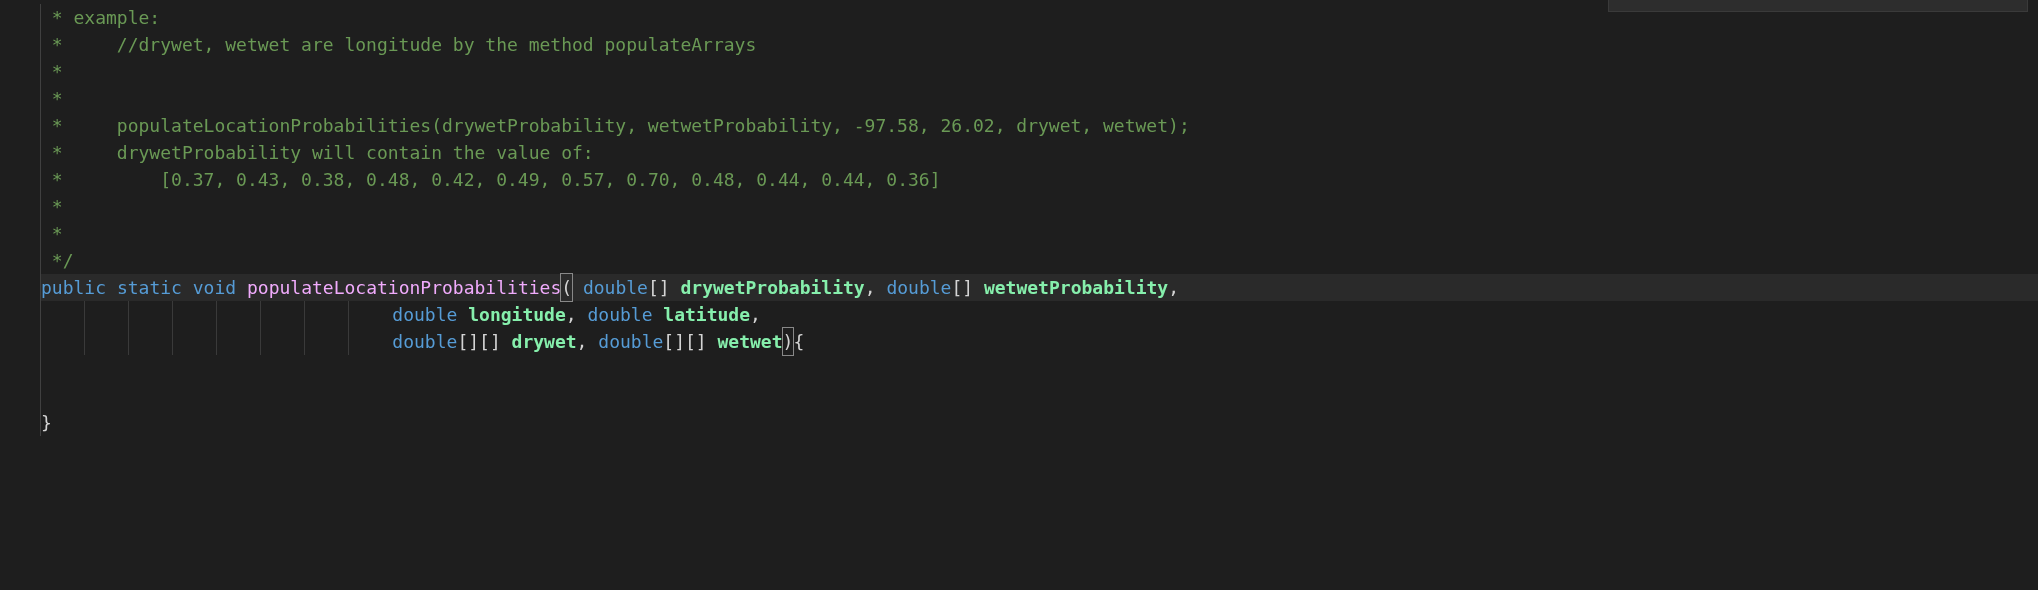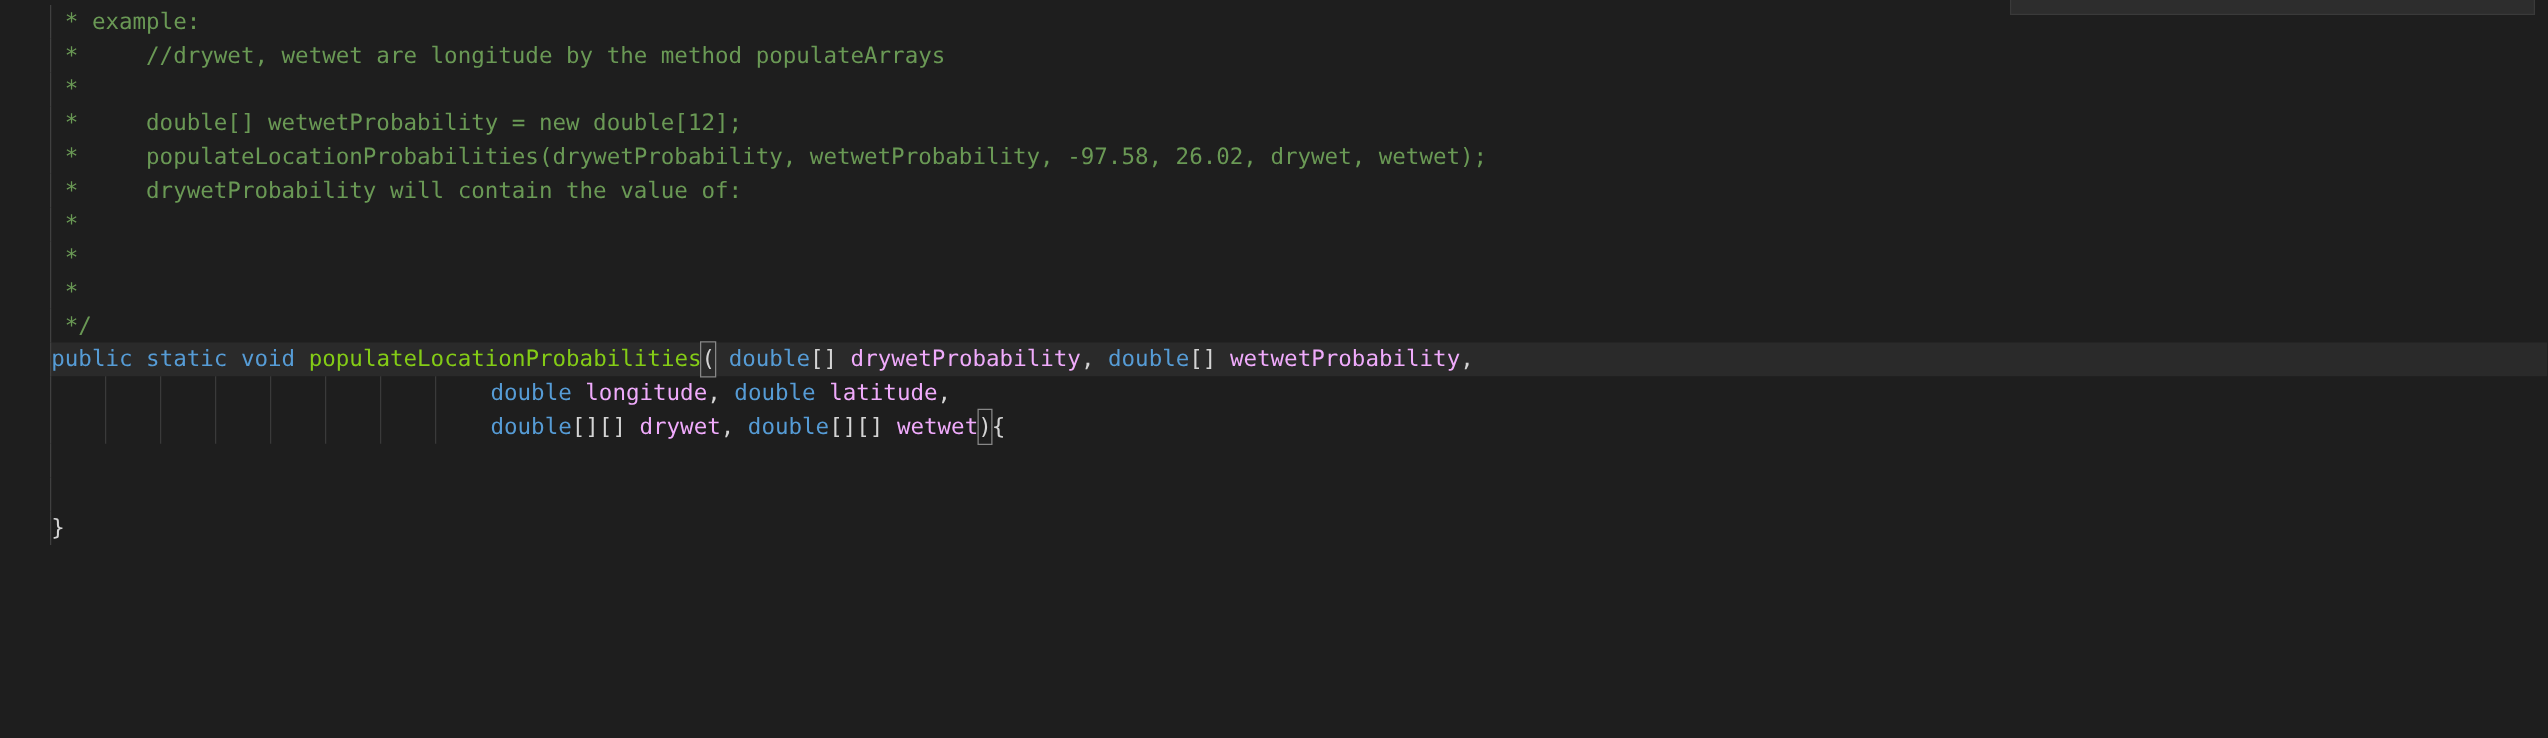--- a/index.html
+++ b/index.html
@@ -24,22 +24,22 @@
     display: flex;
     align-items: center;
   }
   .hl-line {
     background: #2a2a2a;
   }
   
   .c-comment { color: #6A9955; }
   .c-keyword { color: #569CD6; }
   .c-type    { color: #569CD6; }
-  .c-func    { color: #84cc16; }
-  .c-var     { color: #f0abfc; }
+  .c-func    { color: #f0abfc; }
+  .c-var     { color: #86efac; font-weight: bold; }
   .c-paren   { color: #d4d4d4; }
   .c-brace   { color: #d4d4d4; }
   .c-bracket-hl {
     border: 1px solid #888;
     margin: -1px;
   }
   .top-widget {
     position: absolute;
     right: 10px;
     top: 0;
@@ -53,24 +53,24 @@
 </style>
 </head>
 <body>
 
 <div class="top-widget"></div>
 
 <div class="editor" id="editor">
     <div class="line"><span style="display: inline-block; height: 100%; border-left: 1px solid rgb(64, 64, 64); margin-right: 0px;"></span><span class="c-comment"> * </span><span class="c-comment">example:</span></div>
     <div class="line"><span style="display: inline-block; height: 100%; border-left: 1px solid rgb(64, 64, 64); margin-right: 0px;"></span><span class="c-comment"> *     </span><span class="c-comment">//drywet, wetwet are longitude by the method populateArrays</span></div>
     <div class="line"><span style="display: inline-block; height: 100%; border-left: 1px solid rgb(64, 64, 64); margin-right: 0px;"></span><span class="c-comment"> *     </span></div>
-    <div class="line"><span style="display: inline-block; height: 100%; border-left: 1px solid rgb(64, 64, 64); margin-right: 0px;"></span><span class="c-comment"> *     </span><span class="c-comment">double[] wetwetProbability = new double[12];</span></div>
+    <div class="line"><span style="display: inline-block; height: 100%; border-left: 1px solid rgb(64, 64, 64); margin-right: 0px;"></span><span class="c-comment"> *     </span></div>
     <div class="line"><span style="display: inline-block; height: 100%; border-left: 1px solid rgb(64, 64, 64); margin-right: 0px;"></span><span class="c-comment"> *     </span><span class="c-comment">populateLocationProbabilities(drywetProbability, wetwetProbability, -97.58, 26.02, drywet, wetwet);</span></div>
     <div class="line"><span style="display: inline-block; height: 100%; border-left: 1px solid rgb(64, 64, 64); margin-right: 0px;"></span><span class="c-comment"> *     </span><span class="c-comment">drywetProbability will contain the value of:</span></div>
-    <div class="line"><span style="display: inline-block; height: 100%; border-left: 1px solid rgb(64, 64, 64); margin-right: 0px;"></span><span class="c-comment"> *         </span></div>
+    <div class="line"><span style="display: inline-block; height: 100%; border-left: 1px solid rgb(64, 64, 64); margin-right: 0px;"></span><span class="c-comment"> *         </span><span class="c-comment">[0.37, 0.43, 0.38, 0.48, 0.42, 0.49, 0.57, 0.70, 0.48, 0.44, 0.44, 0.36]</span></div>
     <div class="line"><span style="display: inline-block; height: 100%; border-left: 1px solid rgb(64, 64, 64); margin-right: 0px;"></span><span class="c-comment"> *     </span></div>
     <div class="line"><span style="display: inline-block; height: 100%; border-left: 1px solid rgb(64, 64, 64); margin-right: 0px;"></span><span class="c-comment"> *         </span></div>
     <div class="line"><span style="display: inline-block; height: 100%; border-left: 1px solid rgb(64, 64, 64); margin-right: 0px;"></span><span class="c-comment"> */</span></div>
     <div class="line hl-line"><span style="display: inline-block; height: 100%; border-left: 1px solid rgb(64, 64, 64); margin-right: 0px;"></span><span class="c-keyword">public</span><span> </span><span class="c-keyword">static</span><span> </span><span class="c-type">void</span><span> </span><span class="c-func">populateLocationProbabilities</span><span class="c-paren c-bracket-hl">(</span><span> </span><span class="c-type">double</span><span class="c-paren">[] </span><span class="c-var">drywetProbability</span><span class="c-paren">, </span><span class="c-type">double</span><span class="c-paren">[] </span><span class="c-var">wetwetProbability</span><span class="c-paren">, </span></div>
     <div class="line"><span style="display: inline-block; height: 100%; border-left: 1px solid rgb(64, 64, 64); margin-right: 0px;"></span><span style="display: inline-block; width: 44px; height: 100%; border-right: 1px solid rgb(58, 58, 58);"></span><span style="display: inline-block; width: 44px; height: 100%; border-right: 1px solid rgb(58, 58, 58);"></span><span style="display: inline-block; width: 44px; height: 100%; border-right: 1px solid rgb(58, 58, 58);"></span><span style="display: inline-block; width: 44px; height: 100%; border-right: 1px solid rgb(58, 58, 58);"></span><span style="display: inline-block; width: 44px; height: 100%; border-right: 1px solid rgb(58, 58, 58);"></span><span style="display: inline-block; width: 44px; height: 100%; border-right: 1px solid rgb(58, 58, 58);"></span><span style="display: inline-block; width: 44px; height: 100%; border-right: 1px solid rgb(58, 58, 58);"></span><span>    </span><span class="c-type">double</span><span> </span><span class="c-var">longitude</span><span class="c-paren">, </span><span class="c-type">double</span><span> </span><span class="c-var">latitude</span><span class="c-paren">, </span></div>
     <div class="line"><span style="display: inline-block; height: 100%; border-left: 1px solid rgb(64, 64, 64); margin-right: 0px;"></span><span style="display: inline-block; width: 44px; height: 100%; border-right: 1px solid rgb(58, 58, 58);"></span><span style="display: inline-block; width: 44px; height: 100%; border-right: 1px solid rgb(58, 58, 58);"></span><span style="display: inline-block; width: 44px; height: 100%; border-right: 1px solid rgb(58, 58, 58);"></span><span style="display: inline-block; width: 44px; height: 100%; border-right: 1px solid rgb(58, 58, 58);"></span><span style="display: inline-block; width: 44px; height: 100%; border-right: 1px solid rgb(58, 58, 58);"></span><span style="display: inline-block; width: 44px; height: 100%; border-right: 1px solid rgb(58, 58, 58);"></span><span style="display: inline-block; width: 44px; height: 100%; border-right: 1px solid rgb(58, 58, 58);"></span><span>    </span><span class="c-type">double</span><span class="c-paren">[][] </span><span class="c-var">drywet</span><span class="c-paren">, </span><span class="c-type">double</span><span class="c-paren">[][] </span><span class="c-var">wetwet</span><span class="c-paren c-bracket-hl">)</span><span class="c-brace">{</span></div>
     <div class="line"><span style="display: inline-block; height: 100%; border-left: 1px solid rgb(64, 64, 64); margin-right: 0px;"></span><span></span></div>
     <div class="line"><span style="display: inline-block; height: 100%; border-left: 1px solid rgb(64, 64, 64); margin-right: 0px;"></span><span>    </span></div>
     <div class="line"><span style="display: inline-block; height: 100%; border-left: 1px solid rgb(64, 64, 64); margin-right: 0px;"></span><span class="c-brace">}</span></div>
   </div>

